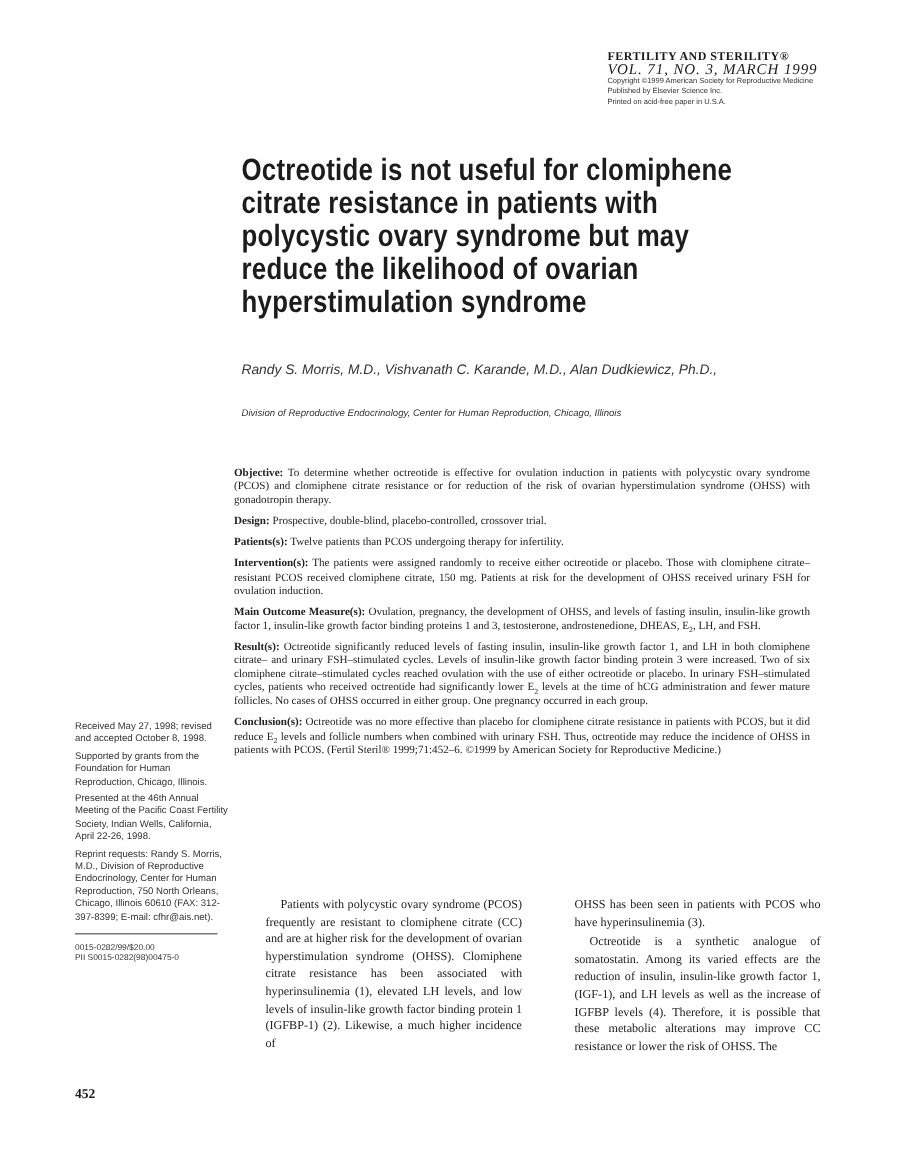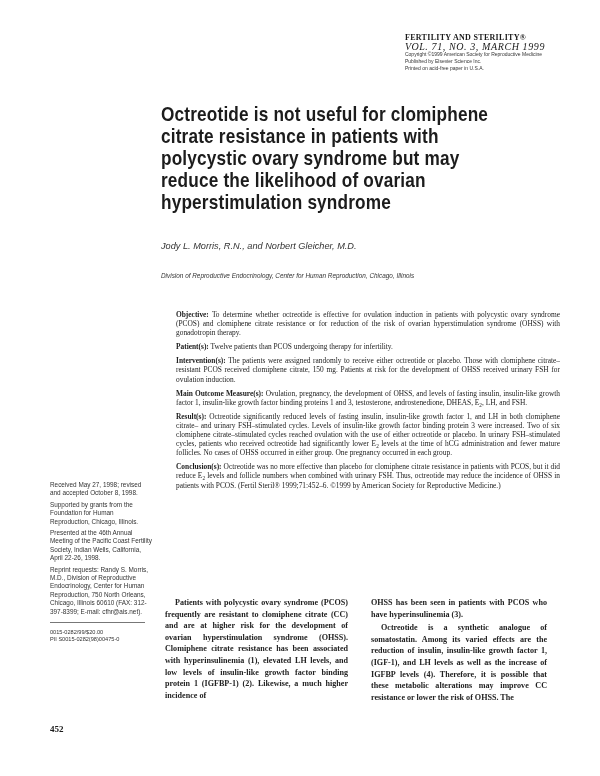--- a/index.html
+++ b/index.html
@@ -12,34 +12,34 @@
 
   .title { position: absolute; left: 161px; top: 103px; width: 400px; margin: 0;
            font-family: "Liberation Sans", sans-serif; font-weight: bold; font-size: 20.5px; line-height: 22px;
            transform: scaleX(0.84); transform-origin: left top; letter-spacing: 0.2px; color: #1c1c1c; }
 
   .authors { position: absolute; left: 161px; top: 240px; width: 400px; font-family: "Liberation Sans", sans-serif;
              font-style: italic; font-size: 9.2px; line-height: 12px; color: #333; }
   .affil { position: absolute; left: 161px; top: 272px; width: 400px; font-family: "Liberation Sans", sans-serif;
            font-style: italic; font-size: 6.4px; line-height: 8px; color: #333; }
 
-  .abstract { position: absolute; left: 176px; top: 310px; width: 384px; font-family: "Liberation Serif", serif;
+  .abstract { position: absolute; left: 156px; top: 310px; width: 384px; font-family: "Liberation Serif", serif;
               font-size: 7.4px; line-height: 9.1px; text-align: justify; color: #222; }
   .abstract p { margin: 0 0 5px 0; }
   .abstract .lbl { font-weight: bold; }
 
   .sidebar { position: absolute; left: 50px; top: 481px; width: 102px; font-family: "Liberation Sans", sans-serif;
              font-size: 6.4px; line-height: 8.4px; color: #333; }
   .sidebar p { margin: 0 0 3px 0; }
   .sidebar .rule { border-top: 0.8px solid #777; width: 95px; margin: 6px 0 6px 0; }
   .sidebar .codes { font-size: 5.6px; line-height: 7px; }
 
   .col { position: absolute; top: 597px; width: 187px; font-family: "Liberation Serif", serif; font-size: 8.1px;
          line-height: 11.6px; text-align: justify; color: #222; }
-  .col p { margin: 0 0 2px 4px; text-indent: 10px; font-weight: bold; }
+  .col p { margin: 0 0 2px 16px; text-indent: 10px; }
   .col p.noind { text-indent: 0; }
   .col-left { left: 161px; }
   .col-right { left: 367px; width: 180px; }
 
   .page-number { position: absolute; left: 50px; top: 724px; font-family: "Liberation Serif", serif; font-weight: bold; font-size: 9px; text-align: center; }
   sub { font-size: 70%; line-height: 0; }
 </style>
 </head>
 <body>
 
@@ -47,27 +47,28 @@
   <div class="jname">FERTILITY AND STERILITY®</div>
   <div class="jvol">VOL. 71, NO. 3, MARCH 1999</div>
   <div class="small">Copyright ©1999 American Society for Reproductive Medicine</div>
   <div class="small">Published by Elsevier Science Inc.</div>
   <div class="small">Printed on acid-free paper in U.S.A.</div>
 </div>
 
 <h1 class="title">Octreotide is not useful for clomiphene citrate resistance in patients with polycystic ovary syndrome but may reduce the likelihood of ovarian hyperstimulation syndrome</h1>
 
 <div class="authors">
-  <div>Jody L. Morris, R.N., and Norbert Gleicher, M.D.</div>
+  <div>Randy S. Morris, M.D., Vishvanath C. Karande, M.D., Alan Dudkiewicz, Ph.D.,</div>
 </div>
 <div class="affil">Division of Reproductive Endocrinology, Center for Human Reproduction, Chicago, Illinois</div>
 
 <div class="abstract">
   <p><span class="lbl">Objective:</span> <span>To determine whether octreotide is effective for ovulation induction in patients with polycystic ovary syndrome (PCOS) and clomiphene citrate resistance or for reduction of the risk of ovarian hyperstimulation syndrome (OHSS) with gonadotropin therapy.</span></p>
-  <p><span class="lbl">Patient(s):</span> <span>Twelve patients than PCOS undergoing therapy for infertility.</span></p>
+  <p><span class="lbl">Design:</span> <span>Prospective, double-blind, placebo-controlled, crossover trial.</span></p>
+  <p><span class="lbl">Patients(s):</span> <span>Twelve patients than PCOS undergoing therapy for infertility.</span></p>
   <p><span class="lbl">Intervention(s):</span> <span>The patients were assigned randomly to receive either octreotide or placebo. Those with clomiphene citrate–resistant PCOS received clomiphene citrate, 150 mg. Patients at risk for the development of OHSS received urinary FSH for ovulation induction.</span></p>
   <p><span class="lbl">Main Outcome Measure(s):</span> <span>Ovulation, pregnancy, the development of OHSS, and levels of fasting insulin, insulin-like growth factor 1, insulin-like growth factor binding proteins 1 and 3, testosterone, androstenedione, DHEAS, E</span><sub>2</sub><span>, LH, and FSH.</span></p>
   <p><span class="lbl">Result(s):</span> <span>Octreotide significantly reduced levels of fasting insulin, insulin-like growth factor 1, and LH in both clomiphene citrate– and urinary FSH–stimulated cycles. Levels of insulin-like growth factor binding protein 3 were increased. Two of six clomiphene citrate–stimulated cycles reached ovulation with the use of either octreotide or placebo. In urinary FSH–stimulated cycles, patients who received octreotide had significantly lower E</span><sub>2</sub><span> levels at the time of hCG administration and fewer mature follicles. No cases of OHSS occurred in either group. One pregnancy occurred in each group.</span></p>
   <p><span class="lbl">Conclusion(s):</span> <span>Octreotide was no more effective than placebo for clomiphene citrate resistance in patients with PCOS, but it did reduce E</span><sub>2</sub><span> levels and follicle numbers when combined with urinary FSH. Thus, octreotide may reduce the incidence of OHSS in patients with PCOS. (Fertil Steril® 1999;71:452–6. ©1999 by American Society for Reproductive Medicine.)</span></p>
 </div>
 
 <div class="sidebar">
   <p>Received May 27, 1998; revised and accepted October 8, 1998.</p>
   <p>Supported by grants from the Foundation for Human Reproduction, Chicago, Illinois.</p>
   <p>Presented at the 46th Annual Meeting of the Pacific Coast Fertility Society, Indian Wells, California, April 22-26, 1998.</p>

